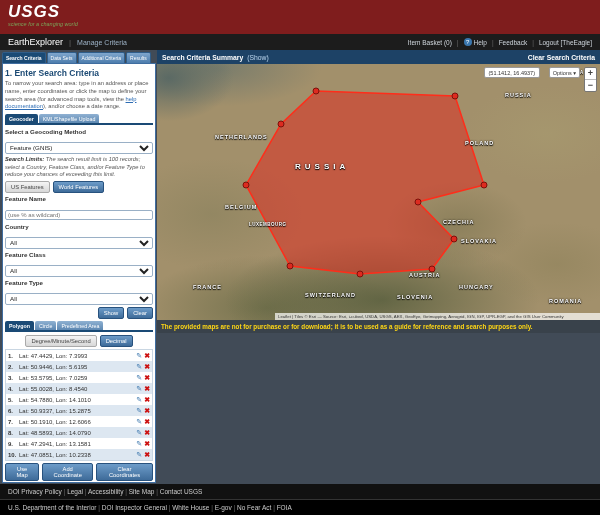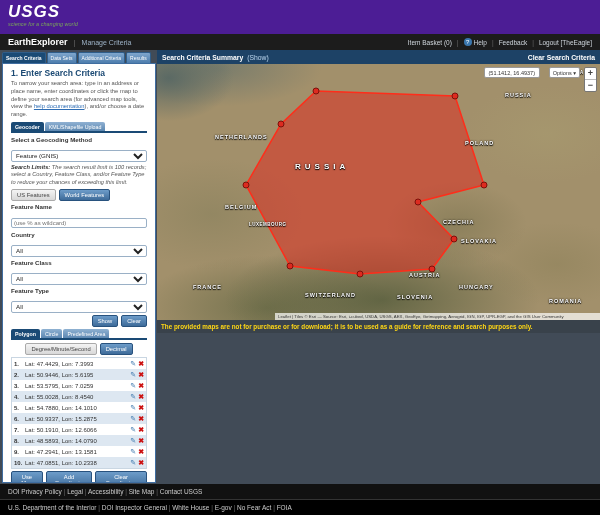--- a/index.html
+++ b/index.html
@@ -1,45 +1,45 @@
 <!DOCTYPE html>
 <html><head>
 <meta charset="utf-8">
 <style>
   html,body{margin:0;padding:0;}
   #app{position:relative;width:600px;height:515px;overflow:hidden;background:#414b57;
        font-family:"Liberation Sans",sans-serif;-webkit-font-smoothing:antialiased;}
 
   
-  .top-bar{position:absolute;left:0;top:0;width:600px;height:34px;background:#4c1d95;}
+  .top-bar{position:absolute;left:0;top:0;width:600px;height:34px;background:#7f1d1d;}
   .logo{position:absolute;left:8px;top:3px;cursor:pointer;}
   .logo-text{color:#fff;font-weight:bold;font-size:17px;font-style:italic;letter-spacing:1px;line-height:18px;}
   .logo-tagline{color:#7aa55a;font-size:5.5px;font-style:italic;}
 
   
   .nav-bar{position:absolute;left:0;top:34px;width:600px;height:16px;background:#1c1c1c;
            display:flex;align-items:center;justify-content:space-between;padding:0 8px;box-sizing:border-box;}
   .nav-left{display:flex;align-items:center;gap:6px;}
-  .app-title{color:#fff;font-weight:bold;font-size:9px;}
+  .app-title{color:#fff;font-weight:normal;font-size:9px;}
   .nav-sep{color:#666;font-size:8px;}
   .nav-sep::after{content:"|";}
   .manage{color:#9db2c6;font-size:7px;cursor:pointer;}
   .nav-right{display:flex;align-items:center;}
   .nav-item{display:flex;align-items:center;color:#cfd6dd;font-size:6.5px;cursor:pointer;}
   .nav-item:not(:last-child)::after{content:"|";color:#666;margin:0 5px;cursor:default;}
   .help-badge{display:inline-block;width:8px;height:8px;border-radius:50%;background:#3a76ad;color:#fff;
               font-size:6px;text-align:center;line-height:8px;margin-right:2px;}
 
   
   .left-panel{position:absolute;left:2px;top:52px;width:154px;height:431px;display:flex;flex-direction:column;}
   .panel-tabs{display:flex;gap:1px;height:11px;}
   .ptab{flex:0 0 auto;background:linear-gradient(#7fa6cd,#4d7dad);color:#fff;font-size:5px;padding:2px 3px 1px;
         border:1px solid #2f5d8a;border-bottom:none;border-radius:2px 2px 0 0;white-space:nowrap;cursor:pointer;}
   .ptab.active{background:#1a4a75;font-weight:bold;}
-  .panel-body{flex:1;background:#fff;border:1px solid #3f6da0;padding:3px 8px;overflow:hidden;box-sizing:border-box;}
+  .panel-body{flex:1;background:#fff;border:1px solid #3f6da0;padding:3px 2px;overflow:hidden;box-sizing:border-box;}
 
   .sec-title{color:#1c4a74;font-weight:bold;font-size:8.5px;margin:1px 0 2px;}
   .intro{font-size:5.8px;color:#555;line-height:1.35;margin-bottom:3px;}
   .link{color:#2e6db4;text-decoration:underline;cursor:pointer;}
 
   .tab-row{display:flex;gap:1px;border-bottom:2px solid #1a4a75;margin-bottom:3px;}
   .stab{background:linear-gradient(#8fb1d2,#5d88b2);color:#fff;font-size:5.3px;padding:2px 4px 1px;
         border-radius:2px 2px 0 0;cursor:pointer;white-space:nowrap;}
   .stab.active{background:#1a4a75;font-weight:bold;}
 

